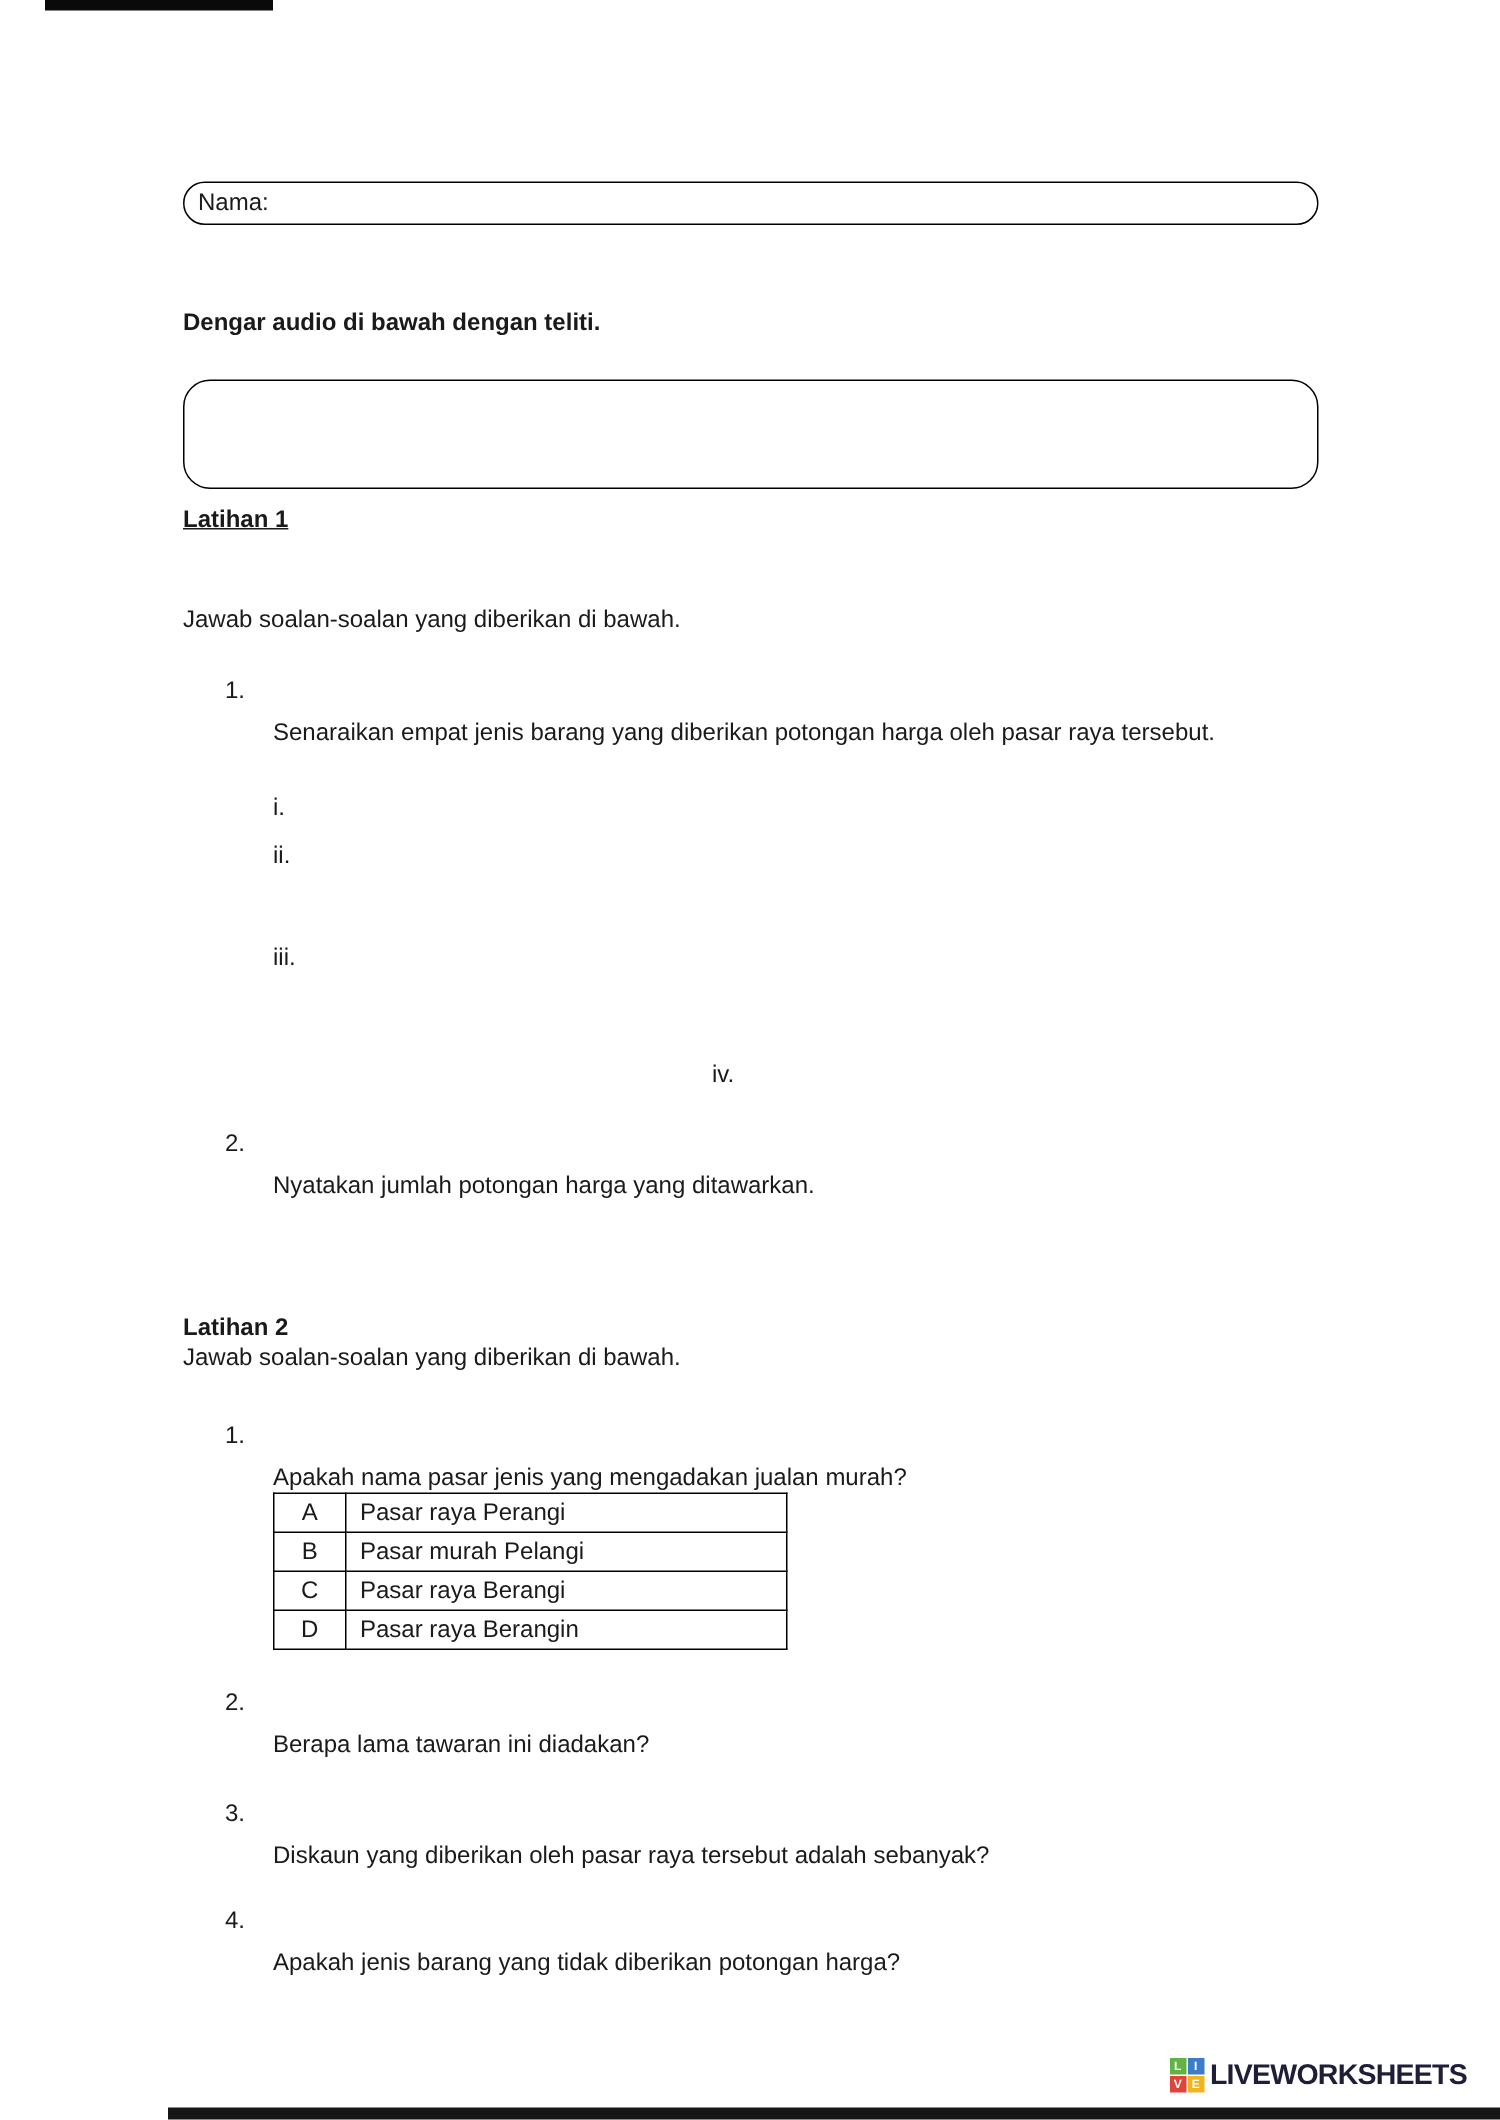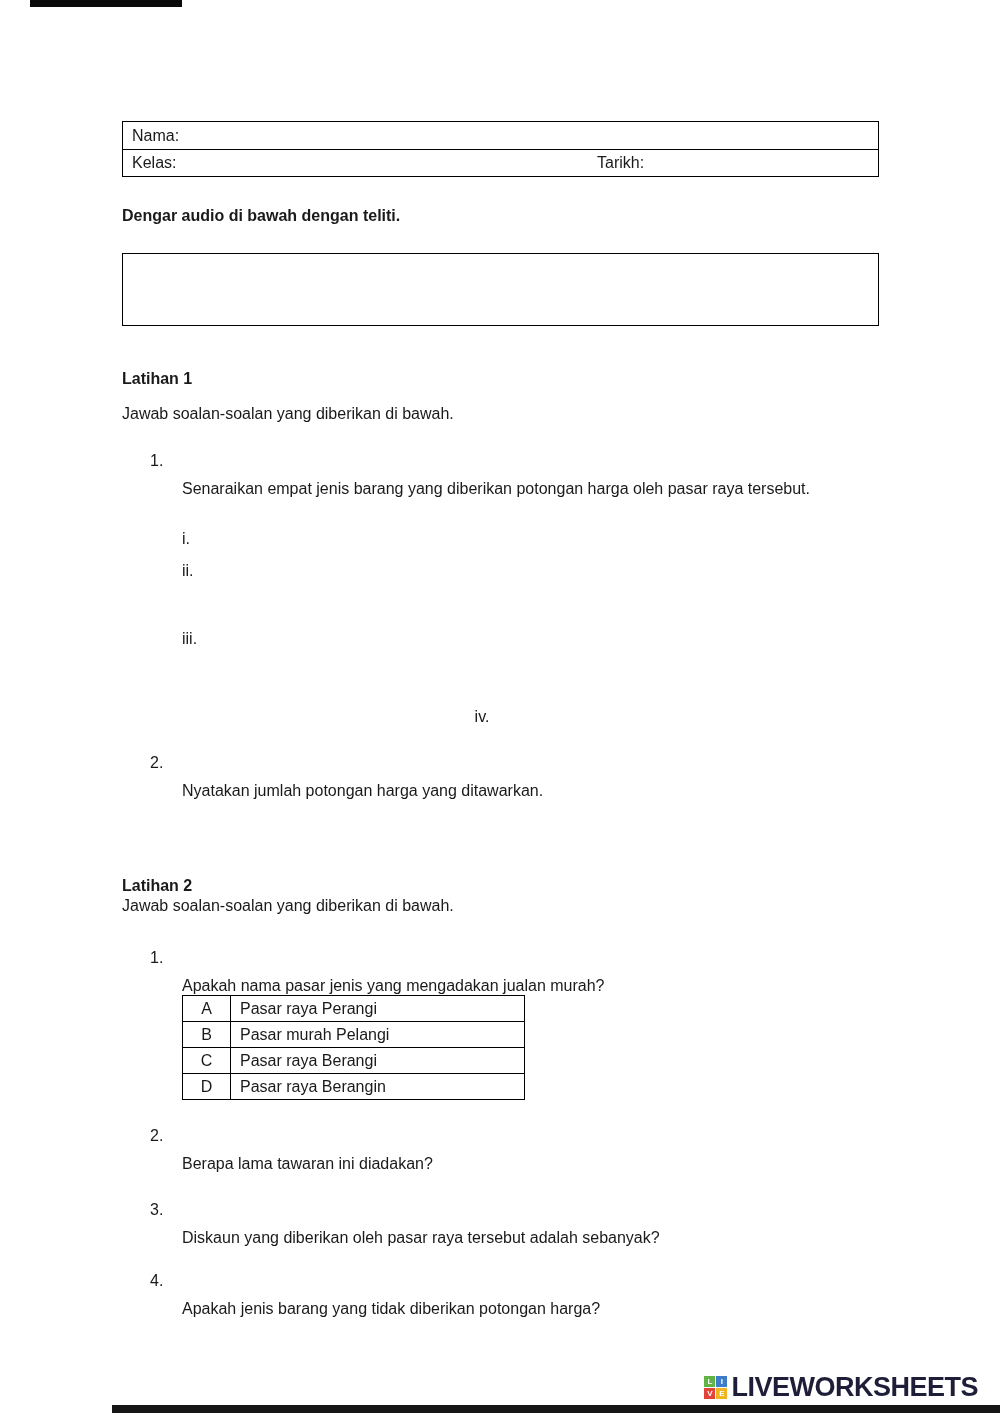--- a/index.html
+++ b/index.html
@@ -9,34 +9,34 @@
     font-family:"Liberation Sans", sans-serif;
     font-size:16px;
     color:#1a1a1a;
     position:relative;
     overflow:hidden;
   }
   .artifact { position:absolute; background:#0a0a0a; }
   #artifact-top { top:0; left:30px; width:152px; height:7px; }
   #artifact-bottom { bottom:0; left:112px; width:888px; height:8px; background:#161616; }
 
-  .abs { position:absolute; left:122px; }
+  .abs { position:absolute; left:122px;border-radius:18px; }
 
   
   #header-table { top:121px; width:757px; border:1px solid #000; }
   .ht-row { height:27px; display:flex; align-items:center; padding-left:9px; position:relative; }
   .ht-row + .ht-row { border-top:1px solid #000; }
   #tarikh-label { position:absolute; left:474px; }
 
   #instruction { top:207px;font-weight:bold; }
 
   #audio-box { top:253px; width:757px; height:73px; border:1px solid #000; background:#fff; }
 
   .section-title { font-weight:bold; }
-  #latihan1-title { top:370px; }
+  #latihan1-title { top:338px; text-decoration:underline; }
   #latihan1-intro { top:405px; }
   #latihan2-title { top:877px; }
   #latihan2-intro { top:897px; }
 
   .q { display:flex; left:150px; line-height:1.35; }
   .q .qnum { flex:0 0 32px; }
   .q .qtext { width:655px;margin-top:28px; }
 
   #l1q1 { top:450px; }
   .subitem { left:182px; width:600px; height:24px; }
@@ -55,34 +55,30 @@
   #l2q3 { top:1199px; }
   #l2q4 { top:1270px; }
 
   
   #footer-logo { position:absolute; top:1372px; right:22px; display:flex; align-items:center; gap:4px; }
   .logo-grid { display:grid; grid-template-columns:11px 11px; grid-template-rows:11px 11px; gap:1px; }
   .logo-sq {
     width:11px; height:11px; color:#fff; font-size:8px; font-weight:bold;
     display:flex; align-items:center; justify-content:center; line-height:1;
   }
-  .brand-text { font-weight:bold; font-size:27px; letter-spacing:-0.5px; color:#1e1e38; }
+  .brand-text { font-weight:bold; font-size:19px; letter-spacing:-0.5px; color:#1e1e38; }
 </style>
 </head>
 <body>
 
 <div id="artifact-top" class="artifact"></div>
 
 <div id="header-table" class="abs">
   <div class="ht-row">
     <span>Nama:</span>
-  </div>
-  <div class="ht-row">
-    <span>Kelas:</span>
-    <span id="tarikh-label">Tarikh:</span>
   </div>
 </div>
 
 <div id="instruction" class="abs">Dengar audio di bawah dengan teliti.</div>
 
 <div id="audio-box" class="abs"></div>
 
 <div id="latihan1-title" class="abs section-title">Latihan 1</div>
 <div id="latihan1-intro" class="abs">Jawab soalan-soalan yang diberikan di bawah.</div>
 

